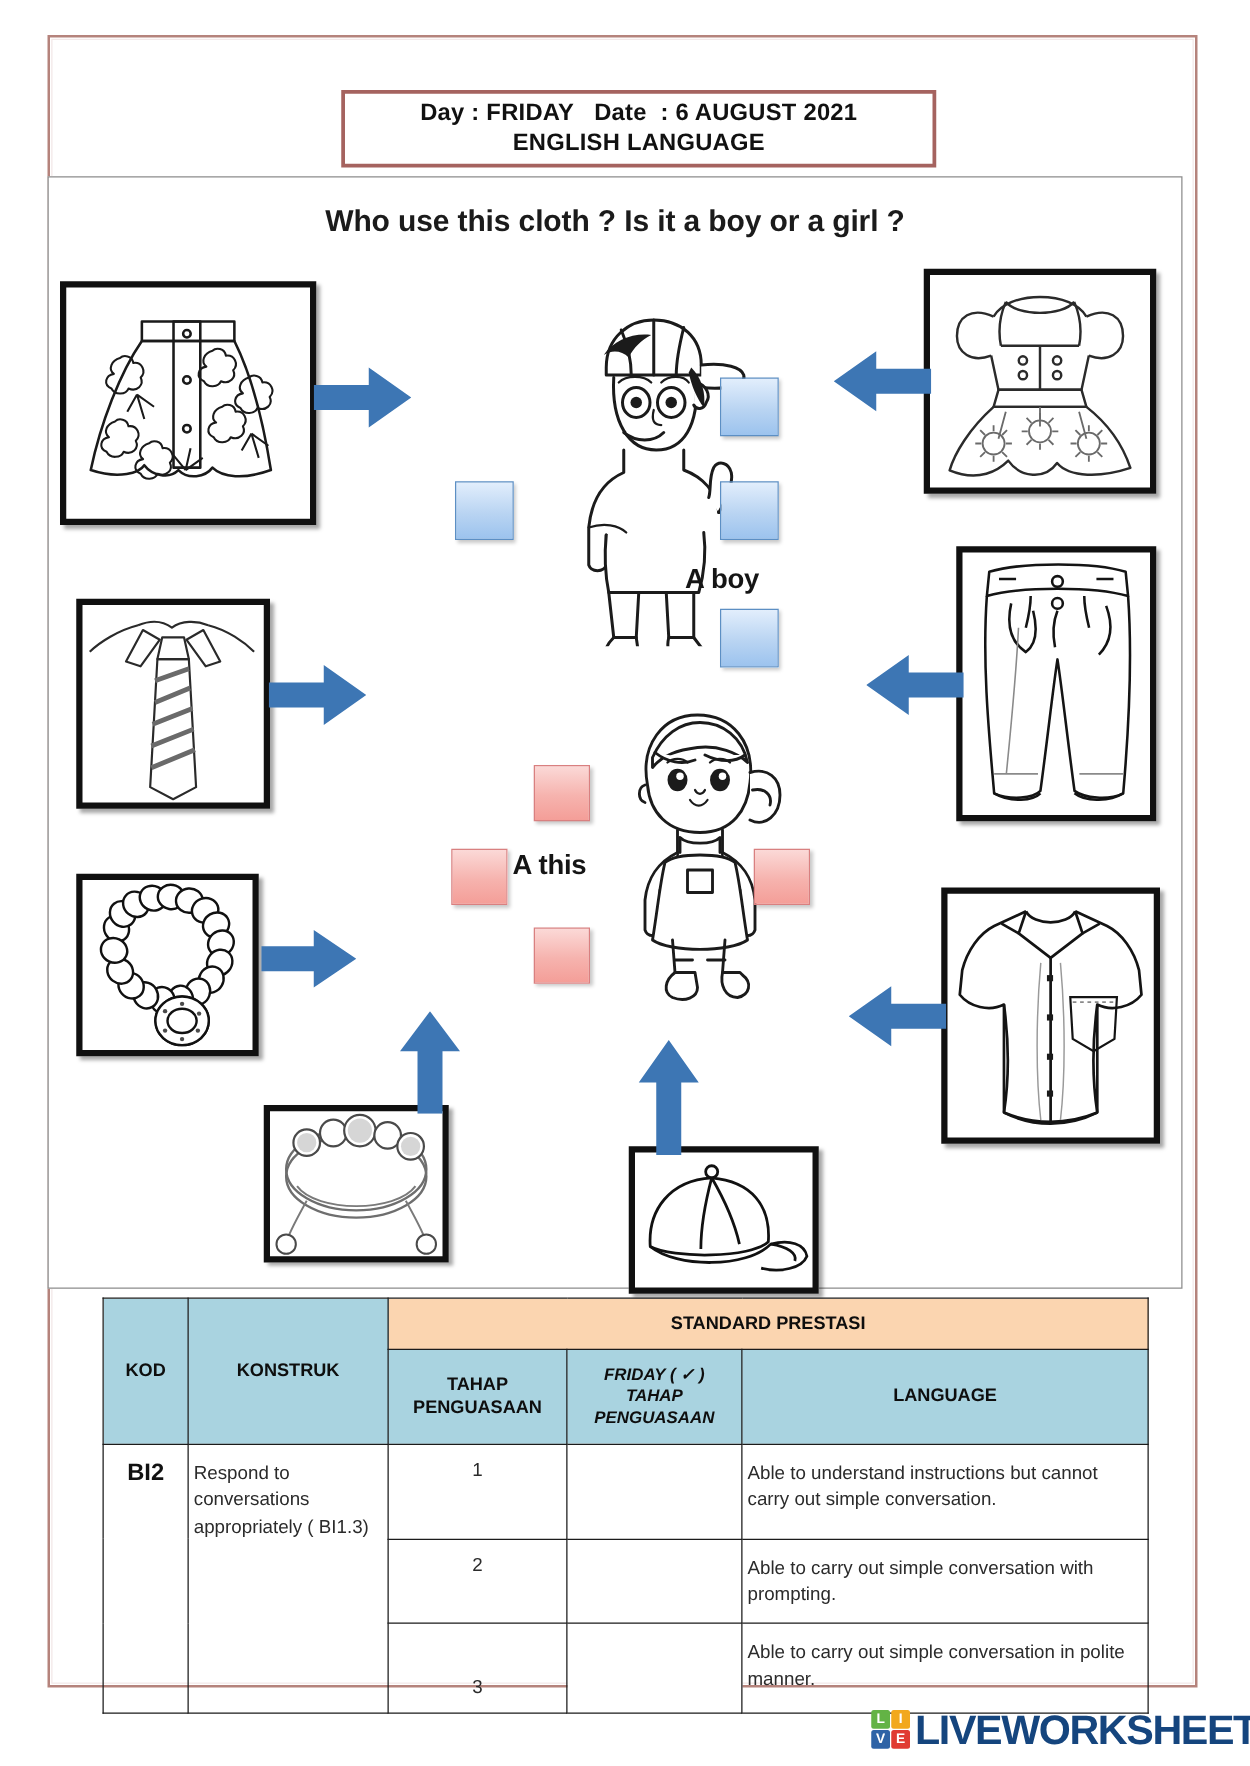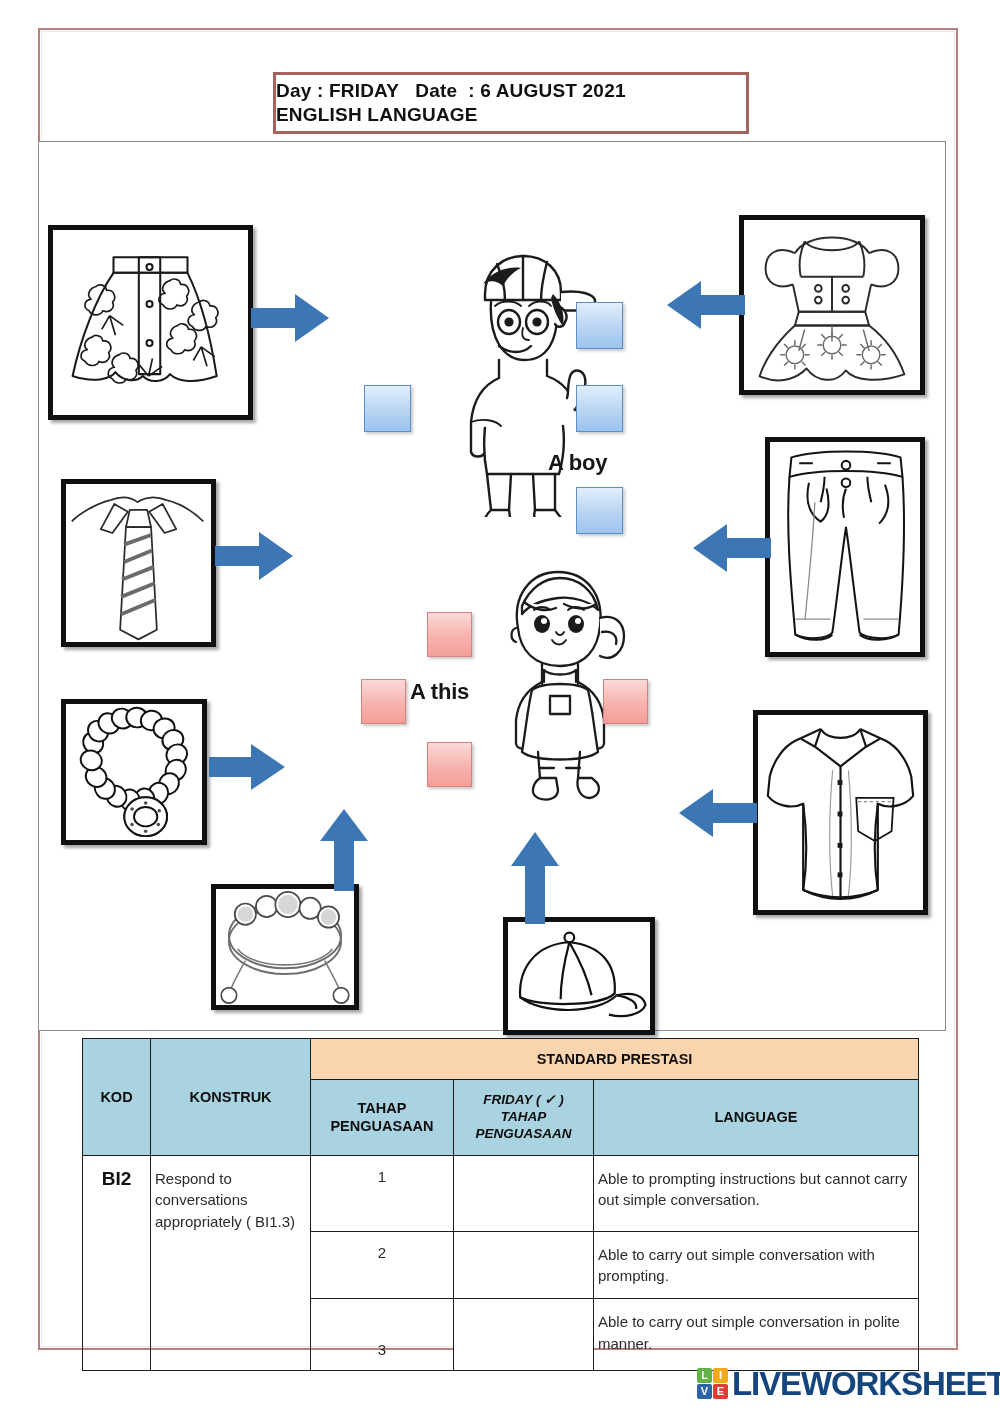--- a/index.html
+++ b/index.html
@@ -42,20 +42,21 @@
     position: absolute;
     left: 273px;
     top: 72px;
     width: 476px;
     height: 62px;
     border: 3px solid #a5635f;
     background: #ffffff;
     box-sizing: border-box;
     display: flex;
     flex-direction: column;
+    align-items: center;
     justify-content: center;
     line-height: 1.28;
   }
   #header-box .hl {
     font-size: 19px;
     font-weight: bold;
     color: #111111;
     letter-spacing: .2px;
     white-space: pre;
   }
@@ -234,20 +235,21 @@
 <div id="page-border"></div>
 <div id="page-border-inner"></div>
 
 <div id="header-box">
   <div class="hl">Day : FRIDAY   Date  : 6 AUGUST 2021</div>
   <div class="hl">ENGLISH LANGUAGE</div>
 </div>
 
 <div id="worksheet-panel">
 
+  <div id="question-text">Who use this cloth ? Is it a boy or a girl ?</div>
 
   <div class="pic-card" style="left:9px; top:83px; width:205px; height:195px;">
     <svg viewBox="0 0 200 190">
       <g fill="none" stroke="#1a1a1a" stroke-width="2.1" stroke-linejoin="round">
         <path d="M62 28 h76 v16 h-76 z"></path>
         <path d="M62 44 C44 70 28 112 20 150 C44 158 60 152 64 146 C70 154 84 158 92 150
                  C100 158 114 156 120 148 C128 156 146 158 168 150 C162 112 152 72 138 44 Z"></path>
         <path d="M88 28 h22 v120 h-22 z"></path>
         <circle cx="99" cy="38" r="3.1"></circle>
           <circle cx="99" cy="76" r="3.1"></circle>
@@ -608,21 +610,21 @@
         <div>PENGUASAAN</div>
       </td>
       <td class="th-blue">LANGUAGE</td>
     </tr>
 
     <tr>
       <td class="cell-kod" rowspan="3">BI2</td>
       <td class="cell-konstruk" rowspan="3">Respond to conversations appropriately ( BI1.3)</td>
       <td class="cell-level" style="height:76px">1</td>
       <td class="cell-tanda"></td>
-      <td class="cell-tafsiran">Able to prompting instructions but cannot carry out simple conversation.</td>
+      <td class="cell-tafsiran">Able to understand instructions but cannot carry out simple conversation.</td>
     </tr>
     <tr>
       <td class="cell-level" style="height:56px">2</td>
       <td class="cell-tanda"></td>
       <td class="cell-tafsiran">Able to carry out simple conversation with prompting.</td>
     </tr>
     <tr>
       <td class="cell-level low" style="height:72px">3</td>
       <td class="cell-tanda"></td>
       <td class="cell-tafsiran">Able to carry out simple conversation in polite manner.</td>

